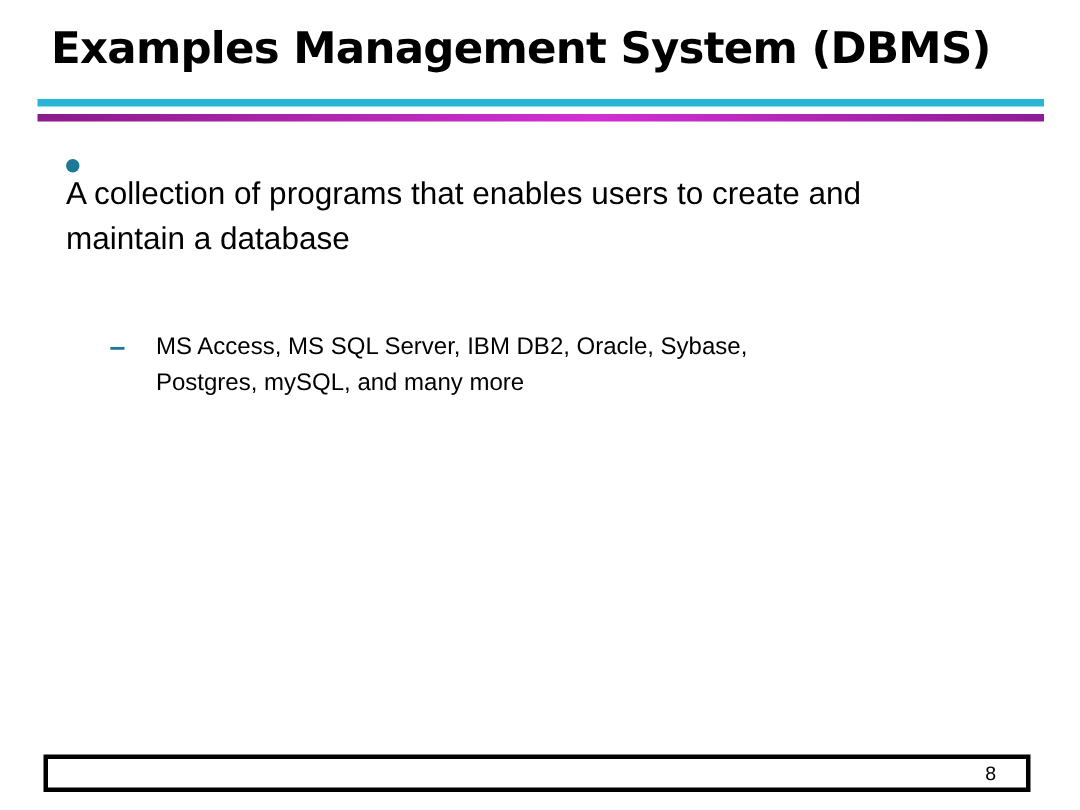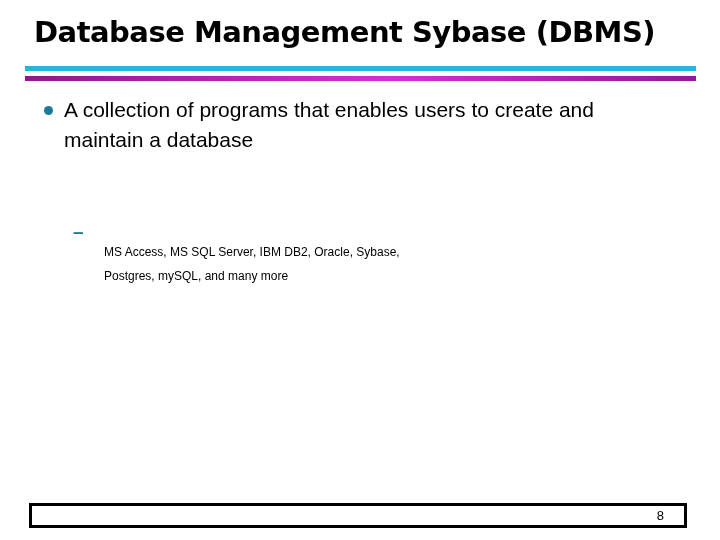--- a/index.html
+++ b/index.html
@@ -36,20 +36,21 @@
     background: linear-gradient(90deg,
       var(--line-magenta-left, #8B1B8B) 0%,
       var(--line-magenta-mid,  #D230D2) 55%,
       var(--line-magenta-right,#8E1B96) 100%);
   }
   .bullet {
     position: absolute;
     left: 44px;
     display: flex;
     align-items: flex-start;
+    flex-direction: column;
   }
   .bullet .dot {
     flex: none;
     width: 9px;
     height: 9px;
     border-radius: 50%;
     background: var(--bullet-teal, #1E7898);
     margin-top: 11px;
     margin-right: 11px;
   }
@@ -71,25 +72,24 @@
   }
   .sub-bullet .dash {
     flex: none;
     width: 31px;
     color: var(--bullet-teal, #1E7898);
     font-size: 19px;
     line-height: 24px;
     font-weight: bold;
   }
   .sub-bullet .txt {
-    font-size: 12px;
+    font-size: 16px;
     line-height: 24px;
     width: 560px;
     white-space: pre-line;
-    margin-top: 20px;
   }
   .footer-box {
     position: absolute;
     left: 29px;
     top: 503px;
     width: 658px;
     height: 25px;
     box-sizing: border-box;
     border: 3px solid #000;
     background: #fff;
@@ -102,21 +102,21 @@
     font-size: 13px;
     line-height: 19px;
     color: #000;
   }
 </style>
 </head>
 <body>
 
 <div class="slide">
 
-  <div class="slide-title">Database Management Sybase (DBMS)</div>
+  <div class="slide-title">Examples Management System (DBMS)</div>
 
   <div class="rule rule-cyan"></div>
   <div class="rule rule-magenta"></div>
 
   <div class="bullet bullet-1">
     <span class="dot"></span>
     <span class="txt">A collection of programs that enables users to create and
 maintain a database</span>
   </div>
 

